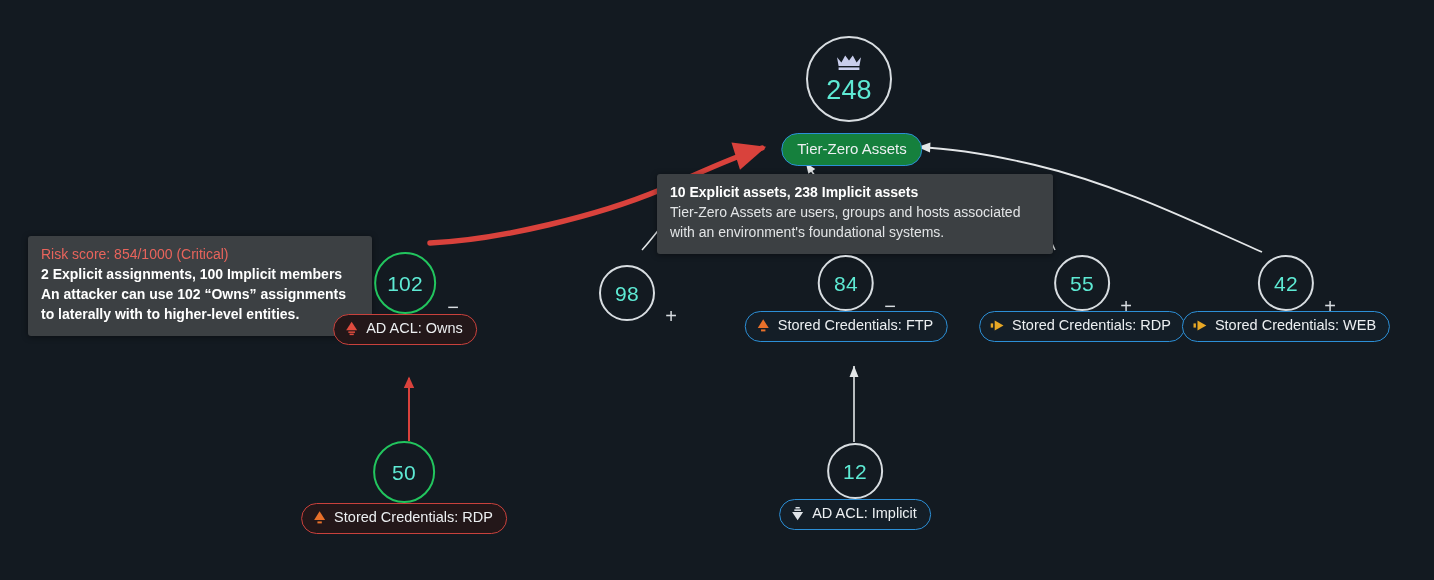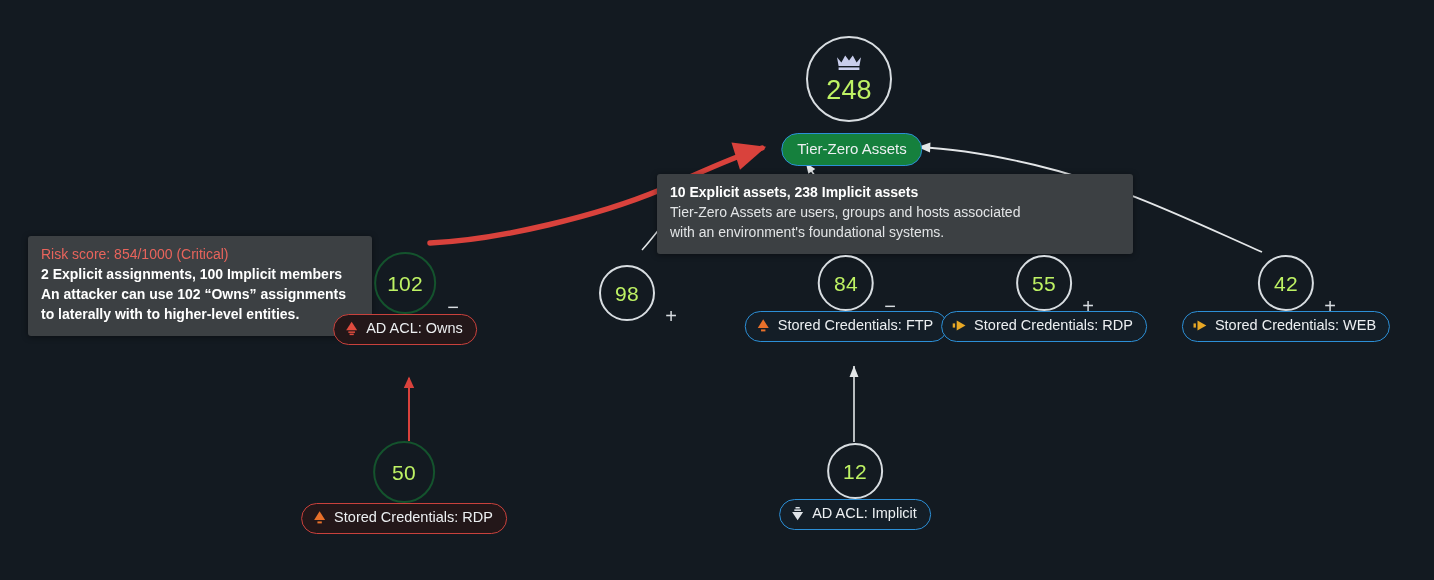--- a/index.html
+++ b/index.html
@@ -48,26 +48,26 @@
     display: flex;
     align-items: center;
     justify-content: center;
     box-sizing: border-box;
     background: transparent;
     position: relative;
   }
   .circle .count {
     font-size: 21px;
     line-height: 1;
-    color: #bef264;
+    color: #5eead4;
     letter-spacing: .2px;
     text-align: center;
   }
   .circle.white { border: 2px solid #d8dde1; }
-  .circle.red   { border: 2px solid #14532d; }
+  .circle.red   { border: 2px solid #22c55e; }
 
   .circle.root {
     width: 86px;
     height: 86px;
     border: 2px solid #d8dde1;
     flex-direction: column;
     gap: 2px;
   }
   .circle.root .count { font-size: 27px; }
   .circle.mid { width: 56px; height: 56px; }
@@ -175,21 +175,21 @@
       <span class="count">248</span>
     </div>
   </div>
 
   <div class="node" style="left:852px; top:133px;">
     <div class="pill tierzero">
       <span class="plabel">Tier-Zero Assets</span>
     </div>
   </div>
 
-  <div class="tooltip" style="left:657px; top:174px; width:476px;">
+  <div class="tooltip" style="left:657px; top:174px; width:396px;">
     <span class="line t-bold">10 Explicit assets, 238 Implicit assets</span>
     <span class="line t-normal">Tier-Zero Assets are users, groups and hosts associated</span>
     <span class="line t-normal">with an environment's foundational systems.</span>
   </div>
 
   <div class="tooltip" style="left:28px; top:236px; width:344px;">
     <span class="line t-risk">Risk score: 854/1000 (Critical)</span>
     <span class="line t-bold">2 Explicit assignments, 100 Implicit members</span>
     <span class="line t-bold">An attacker can use 102 “Owns” assignments</span>
     <span class="line t-bold">to laterally with to higher-level entities.</span>
@@ -228,21 +228,21 @@
       <span class="icn">
         <svg width="13" height="15" viewBox="0 0 13 15">
           <path d="M6.5,1.2 L12,10 L1,10 Z" fill="#e8702a"></path>
           <rect x="4.3" y="11.4" width="4.4" height="2" fill="#e8702a"></rect>
         </svg>
       </span>
       <span class="plabel">Stored Credentials: FTP</span>
     </div>
   </div>
 
-  <div class="node" style="left:1044px; top:255px;">
+  <div class="node" style="left:1082px; top:255px;">
     <div class="circle mid white">
       <span class="count">55</span>
       <span class="expander" style="right:-26px; bottom:-5px;">+</span>
     </div>
     <div class="pill blue">
       <span class="icn">
         <svg width="15" height="13" viewBox="0 0 15 13">
           <rect x="0.6" y="4.4" width="2.4" height="4.2" fill="#e8a825"></rect>
           <path d="M4.6,1.4 L13.4,6.5 L4.6,11.6 Z" fill="#e8a825"></path>
         </svg>

